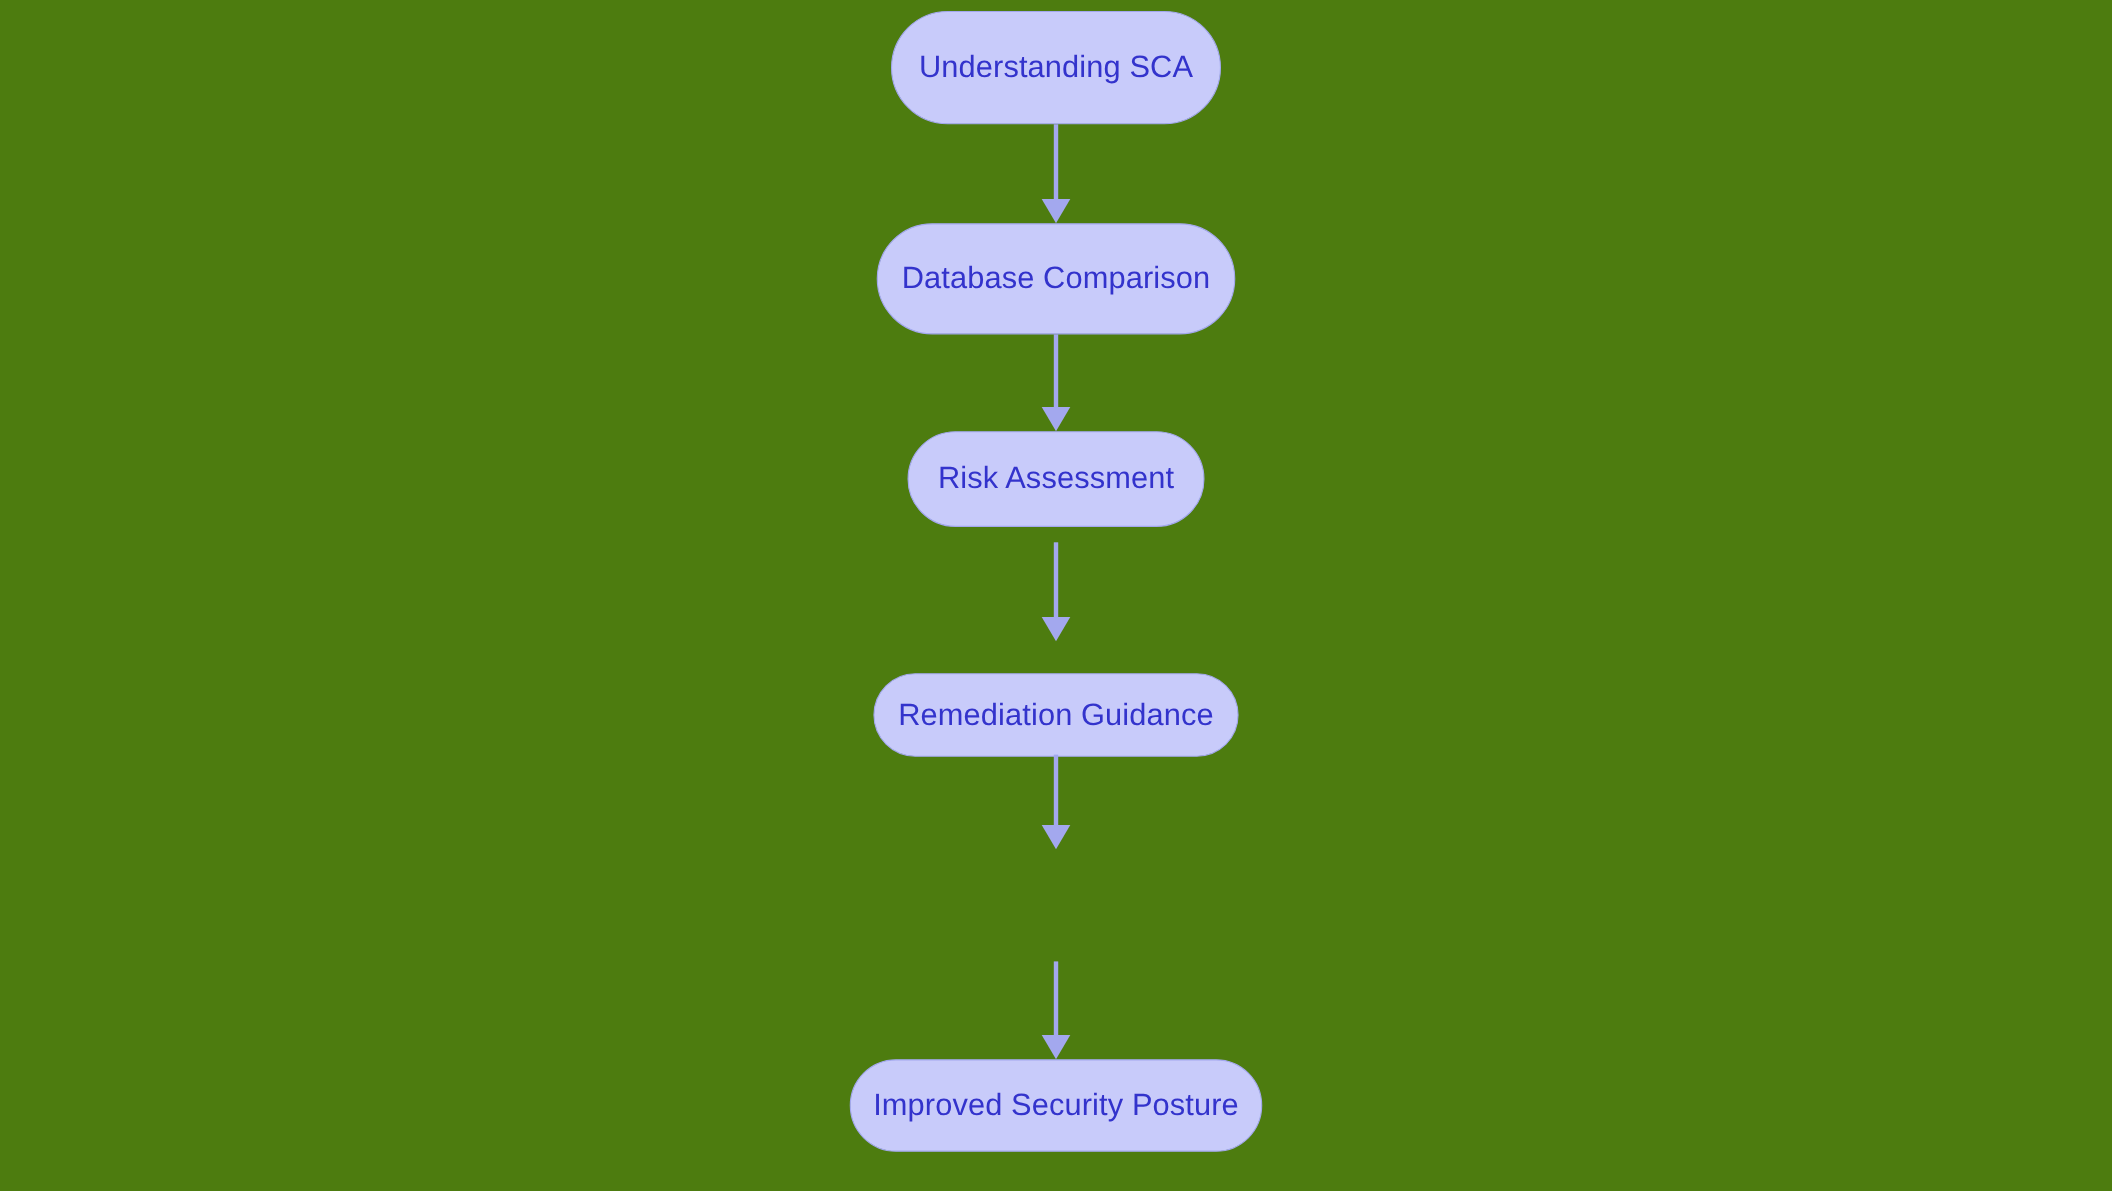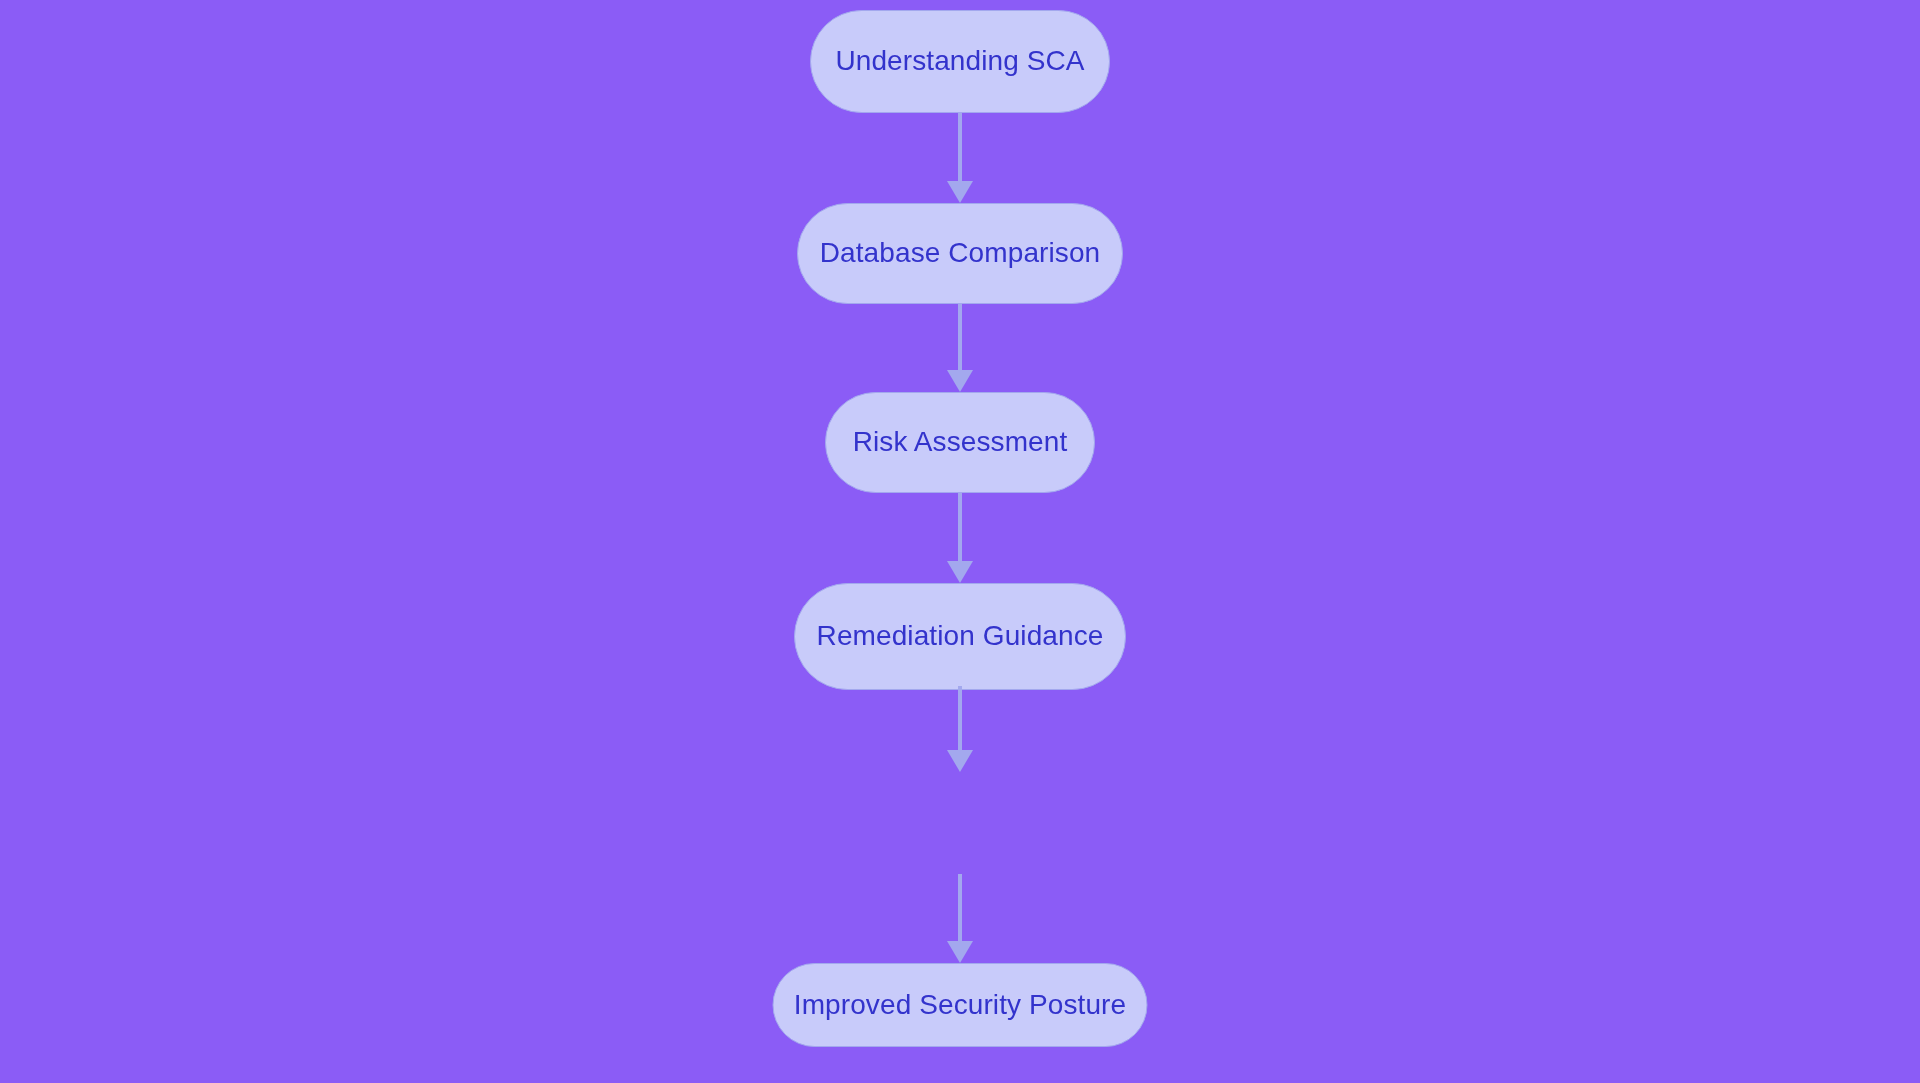--- a/index.html
+++ b/index.html
@@ -12,21 +12,21 @@
     width: 1920px;
     height: 1083px;
     overflow: hidden;
     font-family: "Liberation Sans", "DejaVu Sans", sans-serif;
   }
 
   #flowchart-canvas {
     position: relative;
     width: 1920px;
     height: 1083px;
-    background: #8b5cf6;
+    background: #4d7c0f;
   }
 
   
   .flow-node {
     position: absolute;
     box-sizing: border-box;
     display: flex;
     align-items: center;
     justify-content: center;
     background: #c8cbfa;
@@ -41,22 +41,22 @@
     font-weight: 400;
     line-height: 1.1;
     letter-spacing: 0.1px;
     white-space: nowrap;
     font-family: "Liberation Sans", "DejaVu Sans", sans-serif;
   }
 
   
   #node-0 { width: 300px;  height: 103px; top: 10px;  }
   #node-1 { width: 326px;  height: 101px; top: 203px; text-align: right; }
-  #node-2 { width: 270px;  height: 101px; top: 392px; }
-  #node-3 { width: 332px;  height: 107px; top: 583px; }
+  #node-2 { width: 270px;  height: 87px; top: 392px; }
+  #node-3 { width: 332px;  height: 76px; top: 612px; }
   #node-4 { width: 282px;  height: 102px; top: 772px; }
   #node-5 { width: 375px;  height: 84px; top: 963px; }
 
   
   .flow-edge {
     position: absolute;
     left: 960px;
     transform: translateX(-50%);
     width: 40px;
   }

